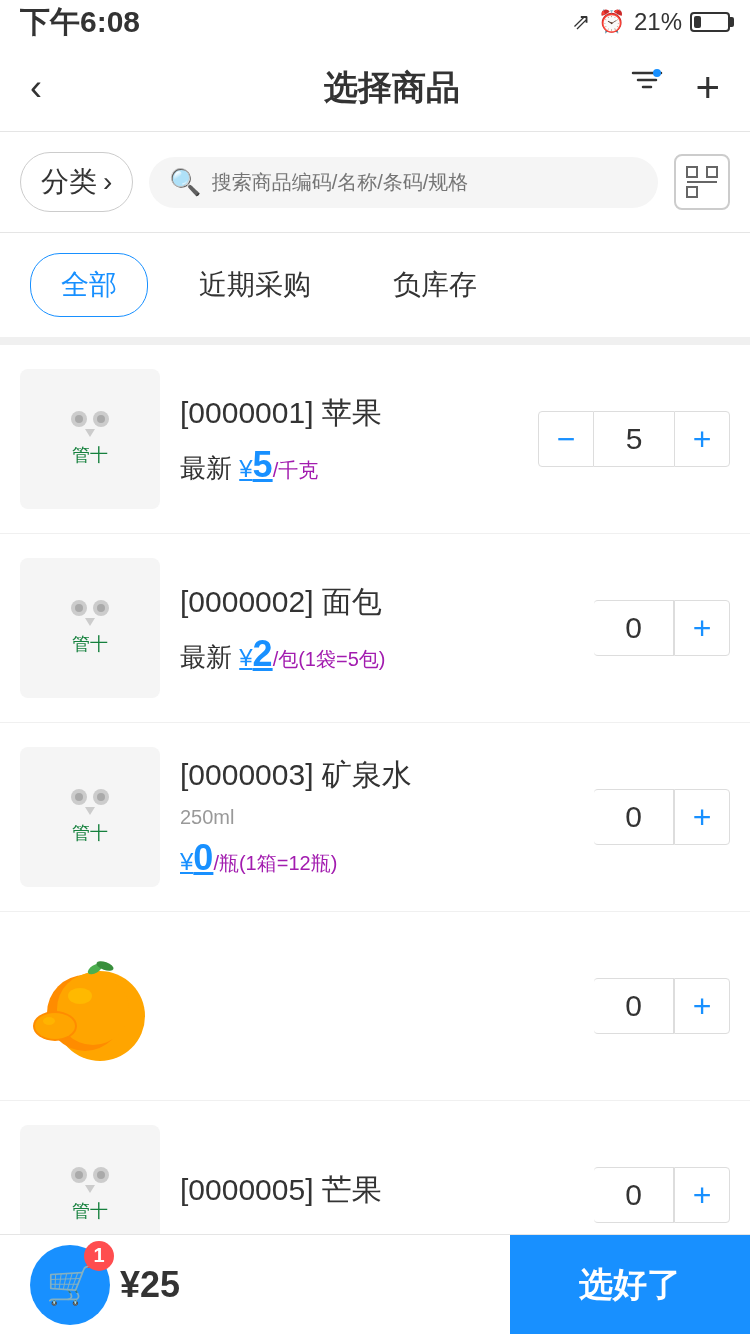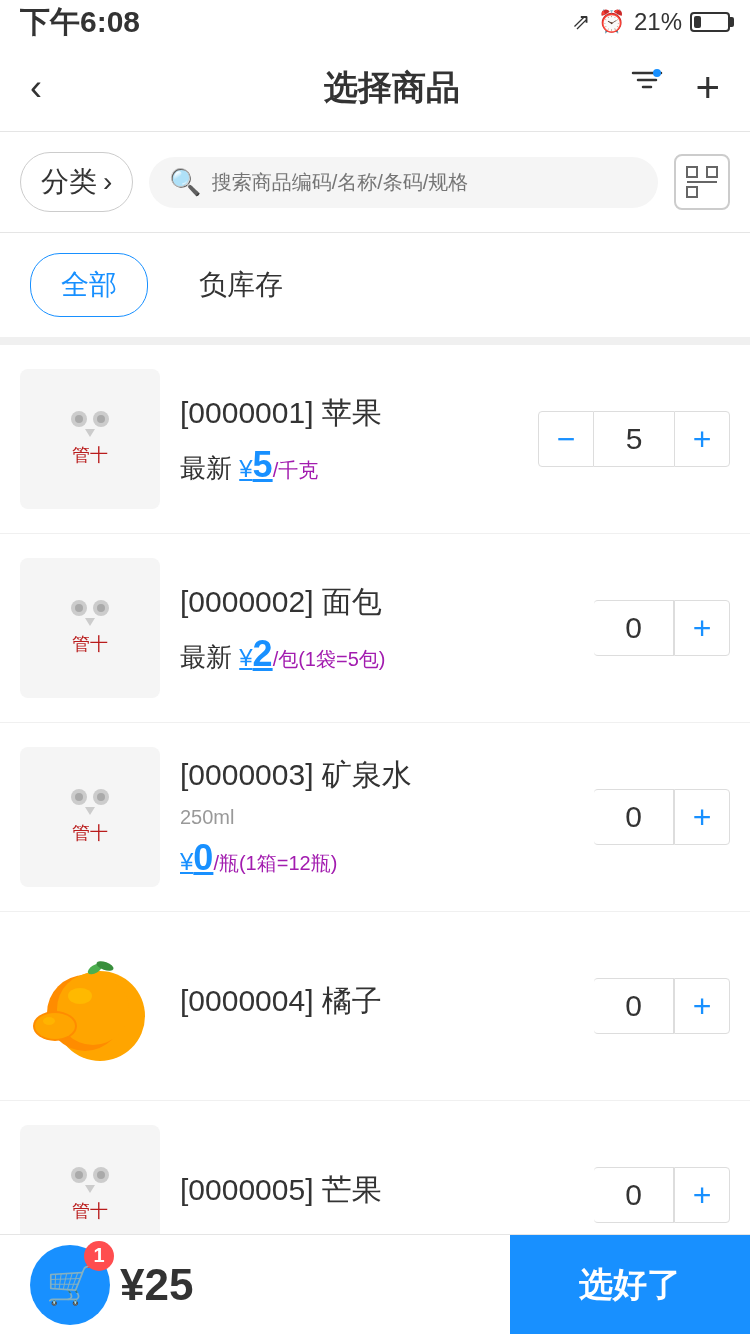--- a/index.html
+++ b/index.html
@@ -215,21 +215,21 @@
       border-radius: 50%;
     }
     .owl-beak {
       width: 10px;
       height: 8px;
       background: #ccc;
       clip-path: polygon(50% 100%, 0 0, 100% 0);
     }
     .owl-text {
       font-size: 18px;
-      color: #b91c1c;
+      color: #15803d;
       margin-top: 4px;
     }
 
     .product-info {
       flex: 1;
     }
     .product-name {
       font-size: 30px;
       color: #333;
       font-weight: 500;
@@ -335,21 +335,21 @@
       display: flex;
       align-items: center;
       justify-content: center;
       font-weight: 700;
     }
     .cart-icon-char {
       font-size: 38px;
       color: #fff;
     }
     .cart-total {
-      font-size: 44px;
+      font-size: 36px;
       font-weight: 700;
       color: #333;
     }
     .confirm-btn {
       width: 240px;
       height: 100px;
       background: #1890ff;
       color: #fff;
       font-size: 34px;
       font-weight: 600;
@@ -407,20 +407,21 @@
       <rect x="3" y="3" width="10" height="10" stroke="#666" stroke-width="2" fill="none"></rect>
       <rect x="23" y="3" width="10" height="10" stroke="#666" stroke-width="2" fill="none"></rect>
       <rect x="3" y="23" width="10" height="10" stroke="#666" stroke-width="2" fill="none"></rect>
       <line x1="3" y1="18" x2="33" y2="18" stroke="#666" stroke-width="2"></line>
     </svg>
   </div>
 </div>
 
 <div class="tab-bar">
   <div class="tab-item active">全部</div>
+  <div class="tab-item">近期采购</div>
   <div class="tab-item">负库存</div>
 </div>
 
 <div class="product-list">
 
   <div class="product-item">
     <div class="product-image">
       <div class="owl-logo">
         <div class="owl-eyes">
           <div class="owl-eye"></div>
@@ -507,21 +508,20 @@
           <ellipse cx="30" cy="85" rx="22" ry="15" fill="#FF8C00"></ellipse>
           <ellipse cx="30" cy="85" rx="20" ry="13" fill="#FFA500"></ellipse>
           <ellipse cx="24" cy="80" rx="6" ry="4" fill="#FFD700" opacity="0.3"></ellipse>
 
           <ellipse cx="70" cy="28" rx="8" ry="4" fill="#4CAF50" transform="rotate(-30 70 28)"></ellipse>
           <ellipse cx="80" cy="25" rx="9" ry="4" fill="#388E3C" transform="rotate(20 80 25)"></ellipse>
         </svg>
       </div>
     </div>
     <div class="product-info">
-      <div class="product-name">[0000004] 橘子</div>
     </div>
     <div class="quantity-control">
       <input class="qty-input" type="text" value="0" style="border-radius: 4px 0px 0px 4px; border-right: 1px solid rgb(221, 221, 221);">
       <button class="qty-btn qty-btn-plus">+</button>
     </div>
   </div>
 
   <div class="product-item">
     <div class="product-image">
       <div class="owl-logo">

